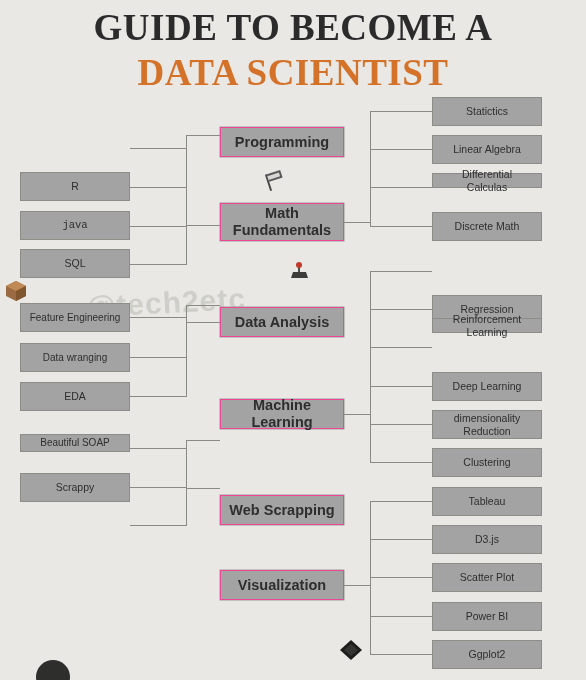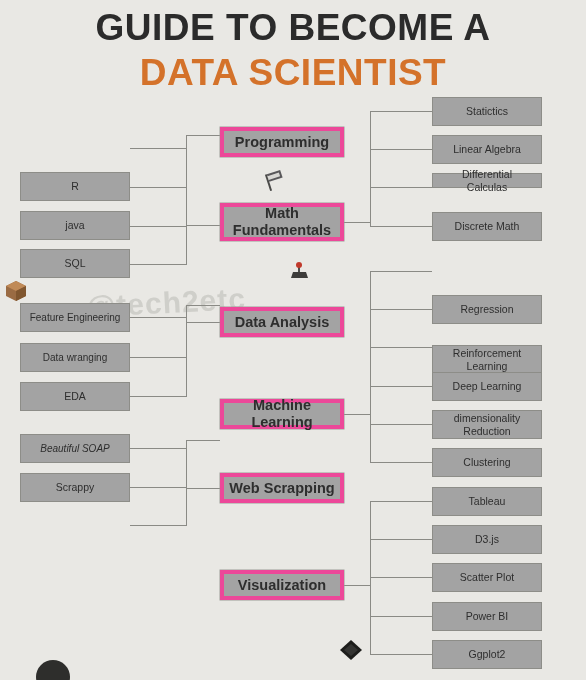--- a/index.html
+++ b/index.html
@@ -21,20 +21,21 @@
     background: #e9e8e4;
     overflow: hidden;
   }
   
   .title-wrap {
     position: absolute;
     left: 0;
     top: 6px;
     width: 586px;
     text-align: center;
+    font-family: Liberation Serif, serif;
   }
   .title-line1 {
     font-size: 37px;
     font-weight: bold;
     color: #2b2b2b;
     letter-spacing: 0.5px;
     line-height: 44px;
     white-space: nowrap;
   }
   .title-line2 {
@@ -66,21 +67,21 @@
   }
   .box.leaf {
     font-size: 10.5px;
   }
   .box.leaf-sm {
     font-size: 10px;
   }
   .box.branch {
     font-size: 14.5px;
     font-weight: bold;
-    border: 4px solid #ec4899;
+    border: 1px solid #ec4899;
     box-shadow: 0 0 0 0.5px #9b9b96;
   }
   
   .ln {
     position: absolute;
     background: #8a8a85;
     z-index: 1;
   }
   .ln.h { height: 1px; }
   .ln.v { width: 1px; }
@@ -185,38 +186,38 @@
   <div class="ln h" style="left:370px; top:577px; width:62px;"></div>
   <div class="ln h" style="left:370px; top:616px; width:62px;"></div>
   <div class="ln h" style="left:370px; top:654px; width:62px;"></div>
 
   <div class="box leaf" style="left:20px; top:134px; width:110px; height:29px;margin-top:38px;">
     <span class="lbl">Python</span>
   </div>
   <div class="box leaf" style="left:20px; top:172px; width:110px; height:29px;">
     <span class="lbl">R</span>
   </div>
-  <div class="box leaf" style="left:20px; top:211px; width:110px; height:29px;">
+  <div class="box leaf" style="left:20px; top:211px; width:110px; height:29px;font-family:Liberation Mono, monospace;">
     <span class="lbl">java</span>
   </div>
   <div class="box leaf" style="left:20px; top:249px; width:110px; height:29px;">
     <span class="lbl">SQL</span>
   </div>
 
   <div class="box leaf-sm" style="left:20px; top:303px; width:110px; height:29px;">
     <span class="lbl">Feature Engineering</span>
   </div>
   <div class="box leaf-sm" style="left:20px; top:343px; width:110px; height:29px;">
     <span class="lbl">Data wranging</span>
   </div>
   <div class="box leaf" style="left:20px; top:382px; width:110px; height:29px;">
     <span class="lbl">EDA</span>
   </div>
 
-  <div class="box leaf-sm" style="left:20px; top:434px; width:110px; height:29px;font-style:italic;">
+  <div class="box leaf-sm" style="left:20px; top:434px; width:110px; height:18px;">
     <span class="lbl">Beautiful SOAP</span>
   </div>
   <div class="box leaf" style="left:20px; top:473px; width:110px; height:29px;">
     <span class="lbl">Scrappy</span>
   </div>
 
   <div class="box branch" style="left:220px; top:127px; width:124px; height:30px;">
     <span class="lbl">Programming</span>
   </div>
 
@@ -228,21 +229,21 @@
   </div>
 
   <div class="box branch" style="left:220px; top:307px; width:124px; height:30px;">
     <span class="lbl">Data Analysis</span>
   </div>
 
   <div class="box branch" style="left:220px; top:399px; width:124px; height:30px;">
     <span class="lbl">Machine Learning</span>
   </div>
 
-  <div class="box branch" style="left:220px; top:473px; width:124px; height:30px;">
+  <div class="box branch" style="left:220px; top:495px; width:124px; height:30px;">
     <span class="lbl">Web Scrapping</span>
   </div>
 
   <div class="box branch" style="left:220px; top:570px; width:124px; height:30px;">
     <span class="lbl">Visualization</span>
   </div>
 
   <div class="box leaf" style="left:432px; top:97px; width:110px; height:29px;">
     <span class="lbl">Statictics</span>
   </div>
@@ -255,21 +256,21 @@
       <span>Calculas</span>
     </span>
   </div>
   <div class="box leaf" style="left:432px; top:212px; width:110px; height:29px;">
     <span class="lbl">Discrete Math</span>
   </div>
 
   <div class="box leaf" style="left:432px; top:295px; width:110px; height:29px;">
     <span class="lbl">Regression</span>
   </div>
-  <div class="box leaf" style="left:432px; top:345px; width:110px; height:29px;">
+  <div class="box leaf" style="left:432px; top:318px; width:110px; height:15px;">
     <span class="lbl">
       <span>Reinforcement</span><br>
       <span>Learning</span>
     </span>
   </div>
   <div class="box leaf" style="left:432px; top:372px; width:110px; height:29px;">
     <span class="lbl">Deep Learning</span>
   </div>
   <div class="box leaf" style="left:432px; top:410px; width:110px; height:29px;">
     <span class="lbl">

